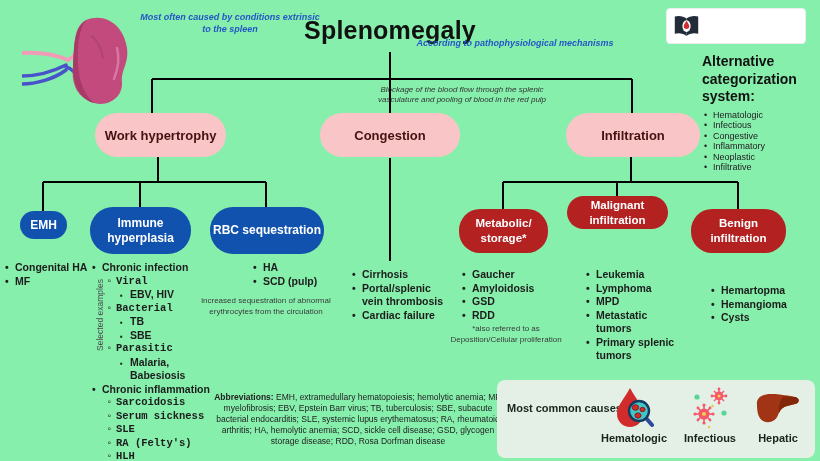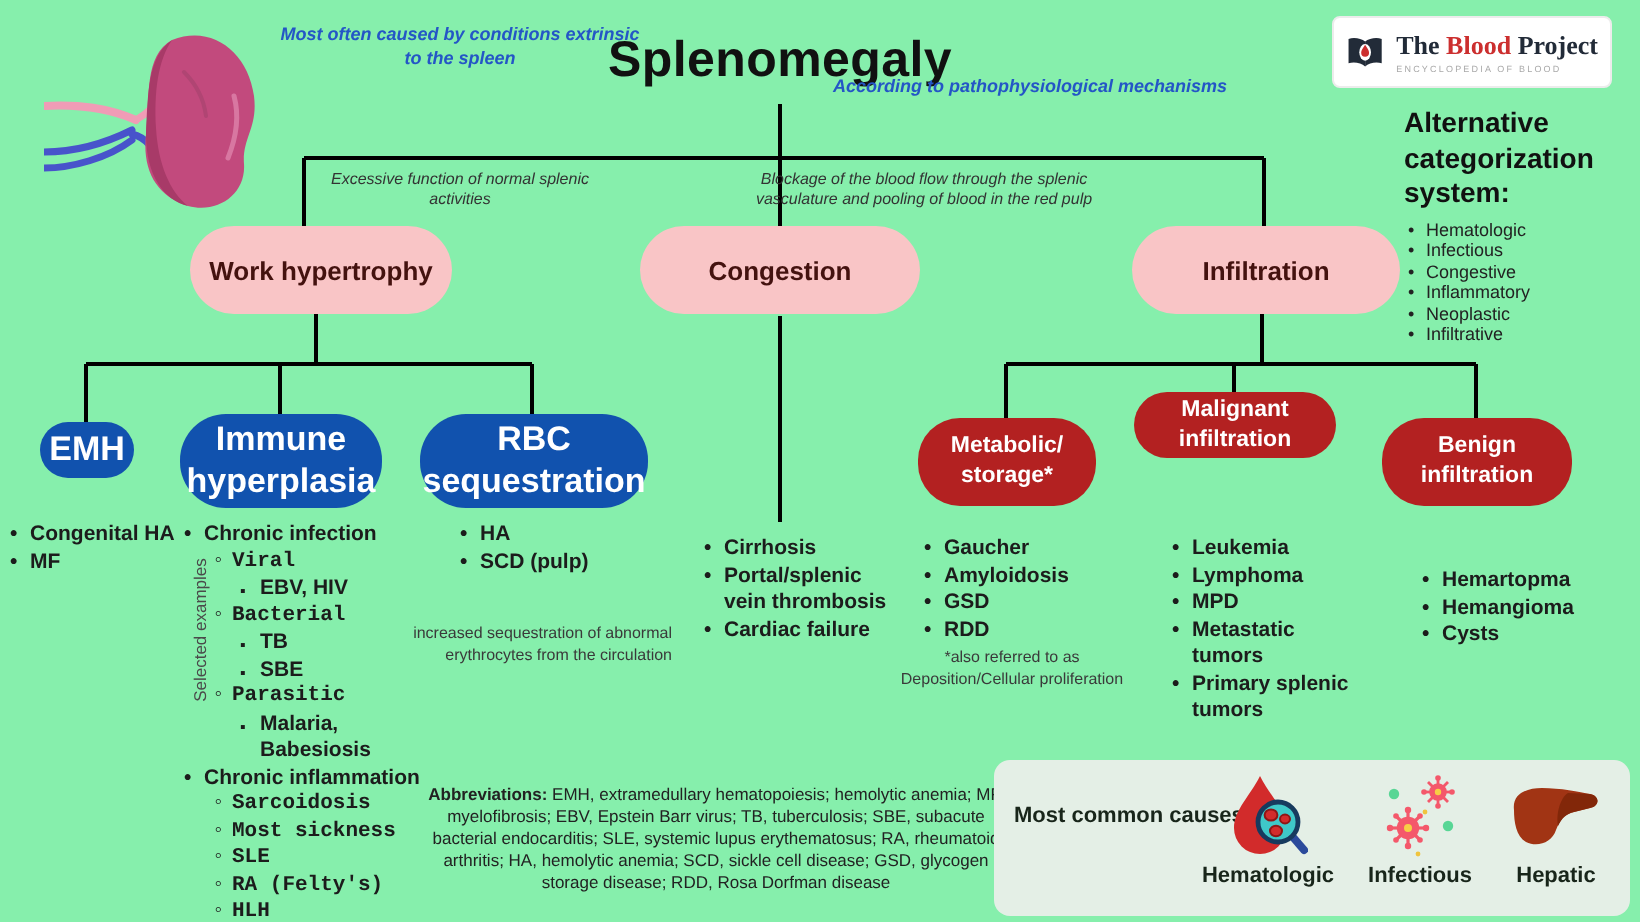--- a/index.html
+++ b/index.html
@@ -6,21 +6,21 @@
   .canvas{position:relative;width:820px;height:461px;background:#86efac;overflow:hidden;
           font-family:"Liberation Sans",sans-serif;color:#1c1c1c;}
   .abs{position:absolute;}
 
   .page-title{font-size:25px;font-weight:800;letter-spacing:.2px;color:#111;text-align:center;}
   .blue-note{color:#2456c6;font-weight:bold;font-style:italic;font-size:9px;text-align:center;line-height:1.3;}
   .annotation{font-style:italic;font-size:8px;color:#333;text-align:center;line-height:1.3;}
 
   .pill{position:absolute;display:flex;align-items:center;justify-content:center;text-align:center;font-weight:bold;}
   .pill-pink{background:#f9c5c6;color:#44120f;border-radius:22px;font-size:13px;}
-  .pill-blue{background:#1152ae;color:#fff;border-radius:23px;font-size:17px;line-height:1.2;}
+  .pill-blue{background:#1152ae;color:#fff;border-radius:23px;font-size:12px;line-height:1.2;}
   .pill-red{background:#b32121;color:#fff;border-radius:21px;font-size:11.5px;line-height:1.3;}
 
   .blist{list-style:none;margin:0;padding:0;font-weight:700;font-size:10.5px;line-height:13.5px;color:#1c1c1c;}
   .blist li{position:relative;padding-left:10px;}
   .blist li::before{content:"\2022";position:absolute;left:0;}
   .blist li.lvl2{margin-left:14px;font-family:Liberation Mono, monospace;}
   .blist li.lvl2::before{content:"\25E6";}
   .blist li.lvl3{margin-left:28px;}
   .blist li.lvl3::before{content:"\25AA";font-size:8px;top:1px;}
 
@@ -90,43 +90,34 @@
   <div class="abs page-title" style="left:290px;top:16px;width:200px;">Splenomegaly</div>
   <div class="abs blue-note" style="left:400px;top:38px;width:230px;">According to pathophysiological mechanisms</div>
 
   <div class="logo">
     <svg width="27" height="25" viewBox="0 0 30 26">
       <path d="M15,4 C12,1.5 6,0.5 2,2 L2,21 C6,19.8 12,20.5 15,23.5 Z" fill="#222b38"></path>
       <path d="M15,4 C18,1.5 24,0.5 28,2 L28,21 C24,19.8 18,20.5 15,23.5 Z" fill="#222b38"></path>
       <ellipse cx="15" cy="12.5" rx="4.6" ry="6.5" fill="#fff"></ellipse>
       <path d="M15,6.5 c-1.9,3 -3.1,4.4 -3.1,6.3 a3.1,3.1 0 0 0 6.2,0 c0,-1.9 -1.2,-3.3 -3.1,-6.3 Z" fill="#cc2f2f"></path>
     </svg>
-    <div class="logo-text">
-      <div class="logo-name">
-        <span>The</span>
-        <span class="red">Blood</span>
-        <span>Project</span>
-      </div>
-      <div class="logo-tagline">ENCYCLOPEDIA OF BLOOD</div>
-    </div>
   </div>
 
   <div class="abs" style="left:702px;top:53px;width:112px;">
     <div class="alt-head">Alternative categorization  system:</div>
     <ul class="alt-list">
       <li>Hematologic</li>
       <li>Infectious</li>
       <li>Congestive</li>
       <li>Inflammatory</li>
       <li>Neoplastic</li>
       <li>Infiltrative</li>
     </ul>
   </div>
 
-  <div class="abs annotation" style="left:150px;top:85px;width:160px;">Excessive function of normal splenic activities</div>
   <div class="abs annotation" style="left:373px;top:85px;width:178px;">Blockage of the blood flow through the splenic vasculature and pooling of blood in the red pulp</div>
 
   <div class="pill pill-pink" style="left:95px;top:113px;width:131px;height:44px;">Work hypertrophy</div>
   <div class="pill pill-pink" style="left:320px;top:113px;width:140px;height:44px;">Congestion</div>
   <div class="pill pill-pink" style="left:566px;top:113px;width:134px;height:44px;">Infiltration</div>
 
   <div class="pill pill-blue" style="left:20px;top:211px;width:47px;height:28px;border-radius:14px;">EMH</div>
   <div class="pill pill-blue" style="left:90px;top:207px;width:101px;height:47px;">Immune hyperplasia</div>
   <div class="pill pill-blue" style="left:210px;top:207px;width:114px;height:47px;">RBC sequestration</div>
 
@@ -145,31 +136,31 @@
     <li>Chronic infection</li>
     <li class="lvl2">Viral</li>
     <li class="lvl3">EBV, HIV</li>
     <li class="lvl2">Bacterial</li>
     <li class="lvl3">TB</li>
     <li class="lvl3">SBE</li>
     <li class="lvl2">Parasitic</li>
     <li class="lvl3">Malaria, Babesiosis</li>
     <li>Chronic inflammation</li>
     <li class="lvl2">Sarcoidosis</li>
-    <li class="lvl2">Most sickness</li>
+    <li class="lvl2">Serum sickness</li>
     <li class="lvl2">SLE</li>
     <li class="lvl2">RA (Felty's)</li>
     <li class="lvl2">HLH</li>
   </ul>
 
-  <ul class="abs blist" style="left:230px;top:261px;width:90px;">
+  <ul class="abs blist" style="left:253px;top:261px;width:90px;">
     <li>HA</li>
     <li>SCD (pulp)</li>
   </ul>
-  <div class="abs note" style="left:196px;top:312px;width:140px;text-align:right;">increased sequestration of abnormal erythrocytes from the circulation</div>
+  <div class="abs note" style="left:196px;top:296px;width:140px;">increased sequestration of abnormal erythrocytes from the circulation</div>
 
   <ul class="abs blist" style="left:352px;top:268px;width:102px;">
     <li>Cirrhosis</li>
     <li>Portal/splenic vein thrombosis</li>
     <li>Cardiac failure</li>
   </ul>
 
   <ul class="abs blist" style="left:462px;top:268px;width:90px;">
     <li>Gaucher</li>
     <li>Amyloidosis</li>

